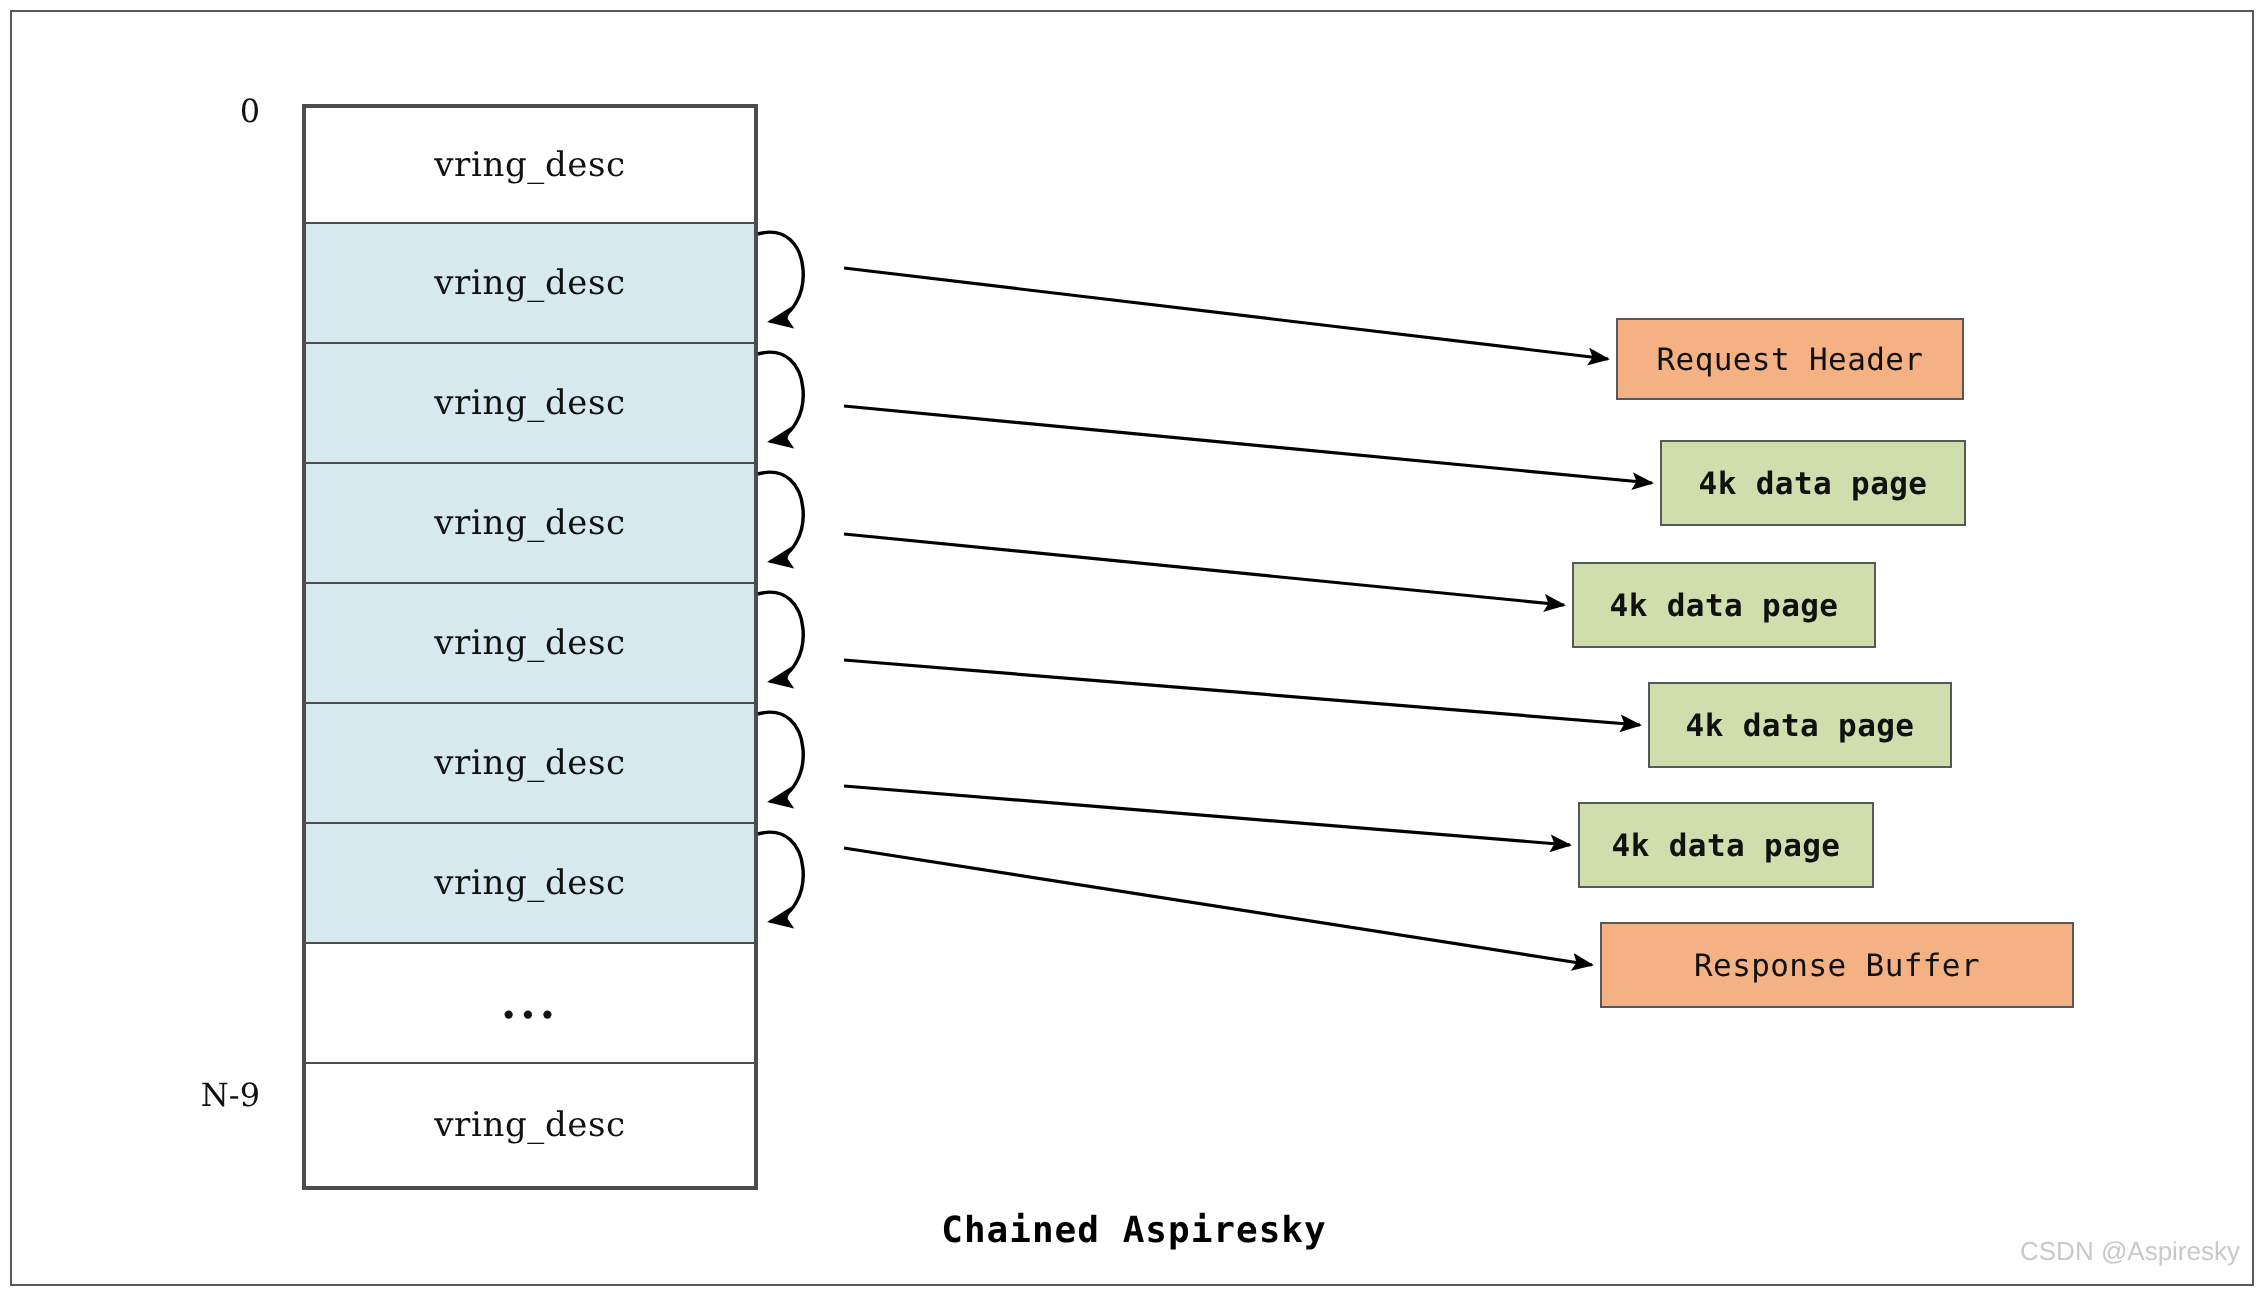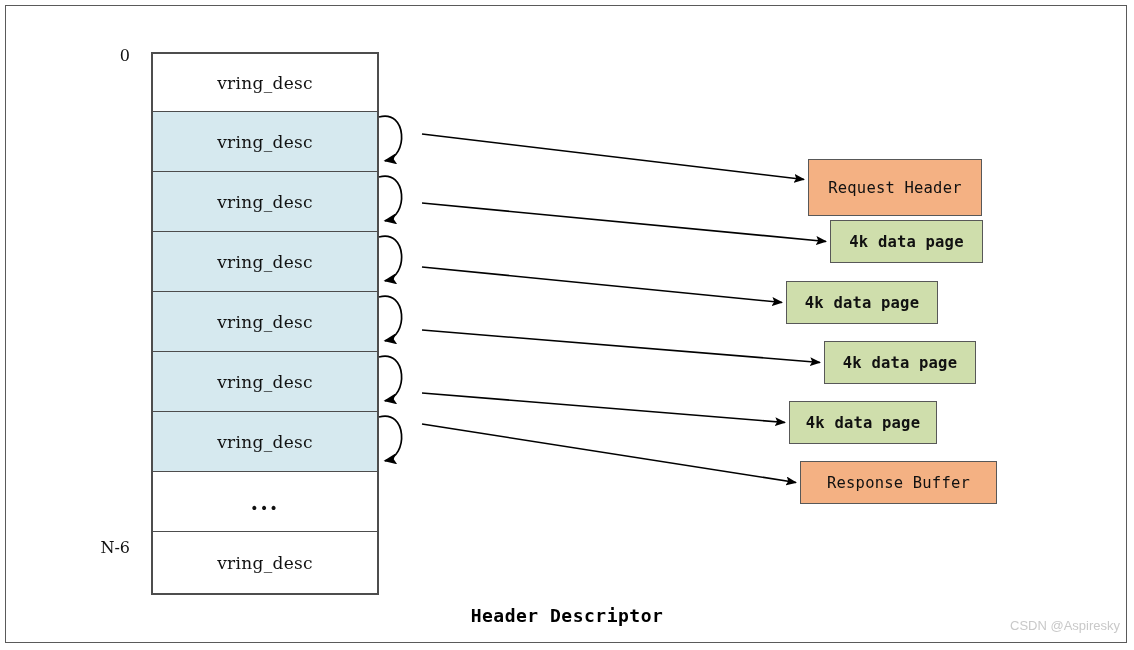--- a/index.html
+++ b/index.html
@@ -121,21 +121,21 @@
   }
 </style>
 </head>
 <body>
 
 <div id="canvas">
 
   <div id="frame"></div>
 
   <div class="idx-label" style="left:90px; top:46px; width:40px;">0</div>
-  <div class="idx-label" style="left:80px; top:538px; width:50px;">N-6</div>
+  <div class="idx-label" style="left:80px; top:538px; width:50px;">N-9</div>
 
   <div id="desc-table">
       <div class="desc-row plain" style="top: 0px; height: 58px;">
         <span>vring_desc</span>
       </div>
       <div class="desc-row highlight" style="top: 58px; height: 60px;">
         <span>vring_desc</span>
       </div>
       <div class="desc-row highlight" style="top: 118px; height: 60px;">
         <span>vring_desc</span>
@@ -154,36 +154,36 @@
       </div>
       <div class="desc-row plain" style="top: 418px; height: 60px;">
         <span style="font-size: 22px; letter-spacing: 2px; font-weight: bold;">...</span>
       </div>
       <div class="desc-row plain last" style="top: 478px; height: 61px;">
         <span>vring_desc</span>
       </div>
     </div>
 
   <div id="buffers-layer">
-      <div class="buf-box orange" style="left: 808px; top: 159px; width: 174px; height: 57px;">
+      <div class="buf-box orange" style="left: 808px; top: 159px; width: 174px; height: 41px;">
         <span>Request Header</span>
       </div>
       <div class="buf-box green" style="left: 830px; top: 220px; width: 153px; height: 43px;">
         <span>4k data page</span>
       </div>
       <div class="buf-box green" style="left: 786px; top: 281px; width: 152px; height: 43px;">
         <span>4k data page</span>
       </div>
       <div class="buf-box green" style="left: 824px; top: 341px; width: 152px; height: 43px;">
         <span>4k data page</span>
       </div>
       <div class="buf-box green" style="left: 789px; top: 401px; width: 148px; height: 43px;">
         <span>4k data page</span>
       </div>
-      <div class="buf-box orange" style="left: 800px; top: 461px; width: 197px; height: 43px;">
+      <div class="buf-box orange" style="left: 800px; top: 461px; width: 237px; height: 43px;">
         <span>Response Buffer</span>
       </div>
     </div>
 
   <svg id="arrows" viewBox="0 0 1134 650" xmlns="http://www.w3.org/2000/svg">
     <defs>
       <marker id="ah" markerWidth="11" markerHeight="9" refX="10" refY="4.5" orient="auto" markerUnits="userSpaceOnUse">
         <path d="M0,0 L11,4.5 L0,9 L2.2,4.5 z" fill="#000000"></path>
       </marker>
       <marker id="ah2" markerWidth="13" markerHeight="11" refX="11.5" refY="5.5" orient="auto" markerUnits="userSpaceOnUse">
@@ -203,17 +203,17 @@
     <g id="diag-links" fill="none" stroke="#000000" stroke-width="1.6">
         <line x1="422" y1="134" x2="804" y2="179.5" marker-end="url(#ah)"></line>
         <line x1="422" y1="203" x2="826" y2="241.5" marker-end="url(#ah)"></line>
         <line x1="422" y1="267" x2="782" y2="302.5" marker-end="url(#ah)"></line>
         <line x1="422" y1="330" x2="820" y2="362.5" marker-end="url(#ah)"></line>
         <line x1="422" y1="393" x2="785" y2="422.5" marker-end="url(#ah)"></line>
         <line x1="422" y1="424" x2="796" y2="482.5" marker-end="url(#ah)"></line>
       </g>
   </svg>
 
-  <div id="caption">Header Descriptor</div>
+  <div id="caption">Chained Aspiresky</div>
 
   <div id="watermark">CSDN @Aspiresky</div>
 
 </div>
 
 </body></html>

